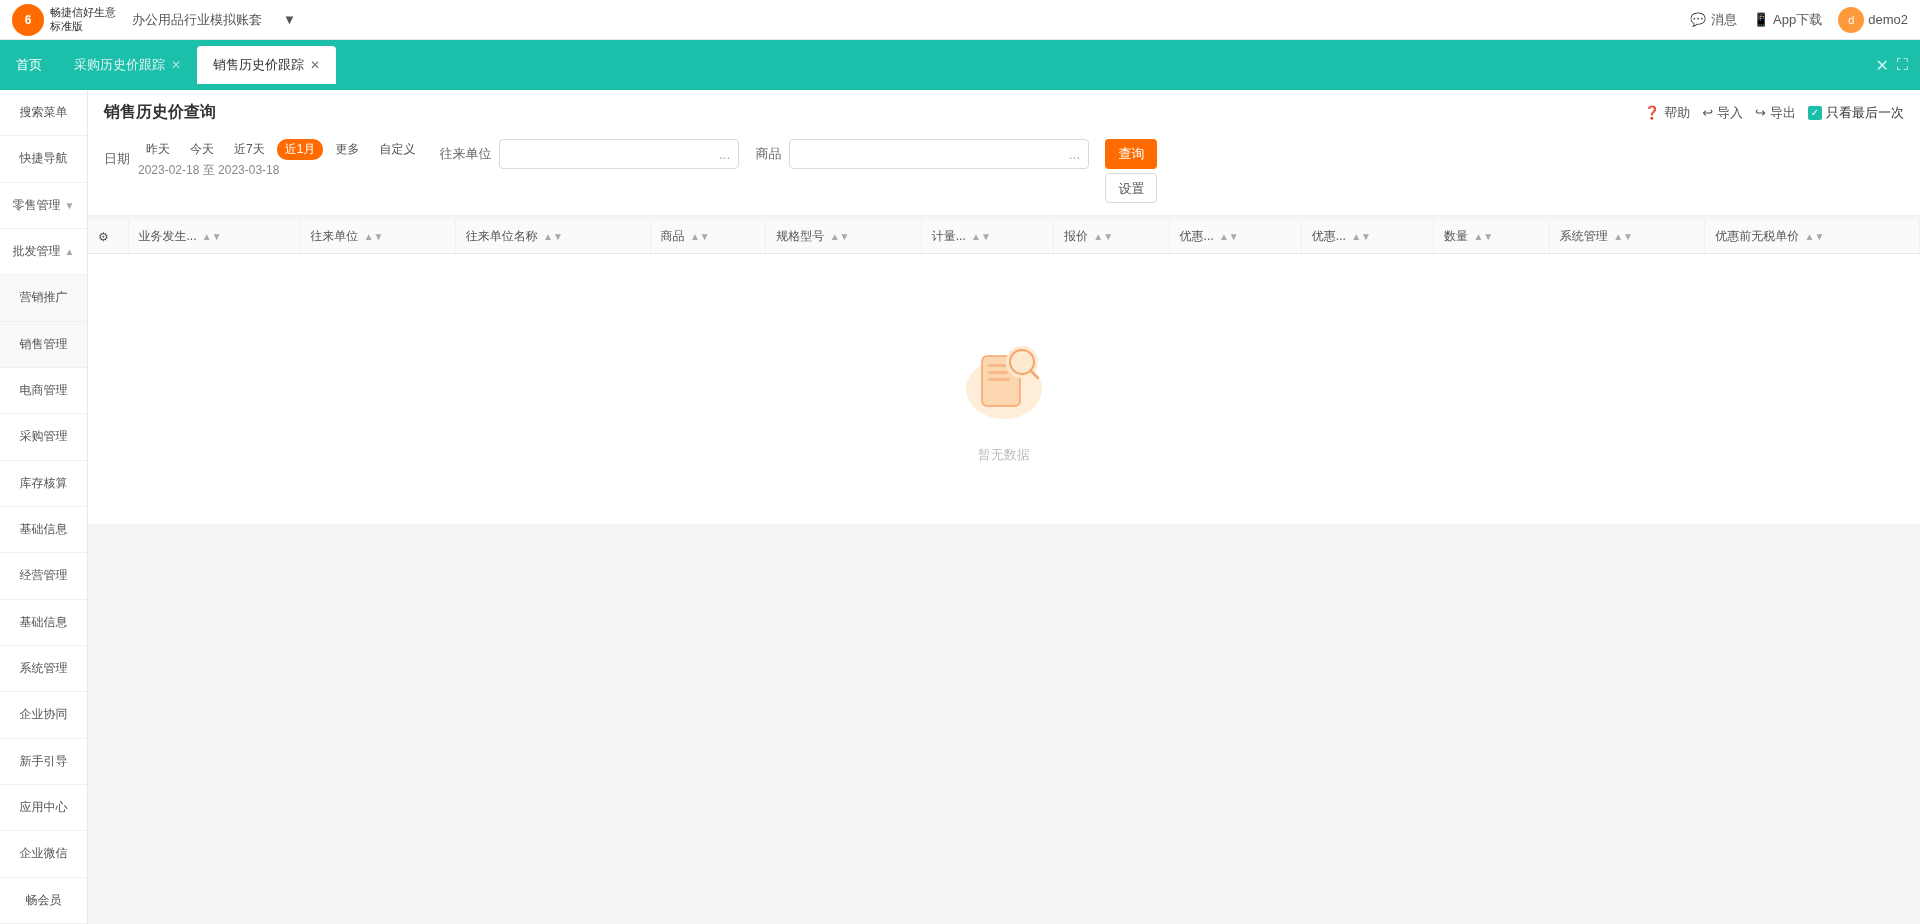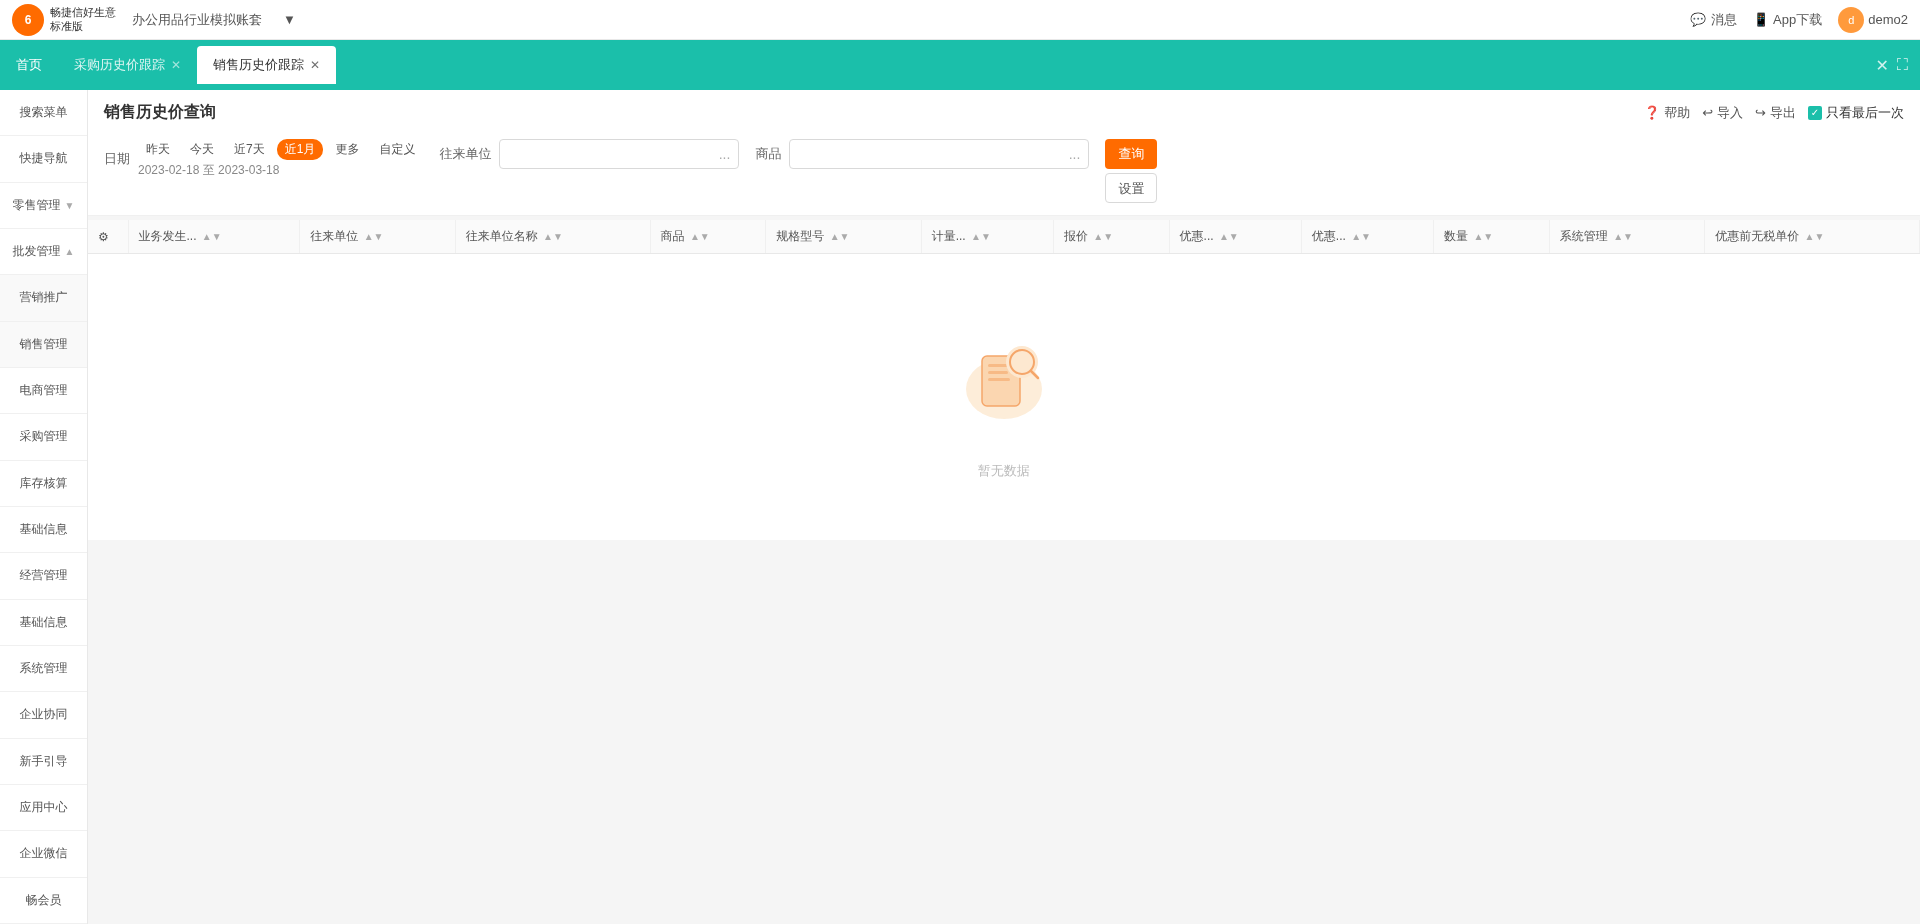--- a/index.html
+++ b/index.html
@@ -192,21 +192,21 @@
     
     .empty-state {
       display: flex; flex-direction: column; align-items: center; justify-content: center;
       padding: 80px 0 60px 0;
     }
     .empty-img {
       width: 100px; height: 100px;
       position: relative;
       margin-bottom: 12px;
     }
-    .empty-text { color: #bbb; font-size: 13px; margin-top: 16px; }
+    .empty-text { color: #bbb; font-size: 13px; }
   </style>
 </head>
 <body>
 
 <div class="topbar">
   <div class="topbar-left">
     <div class="logo-area">
       <div class="logo-icon">6</div>
       <div class="logo-text">
         <div>畅捷信好生意</div>

